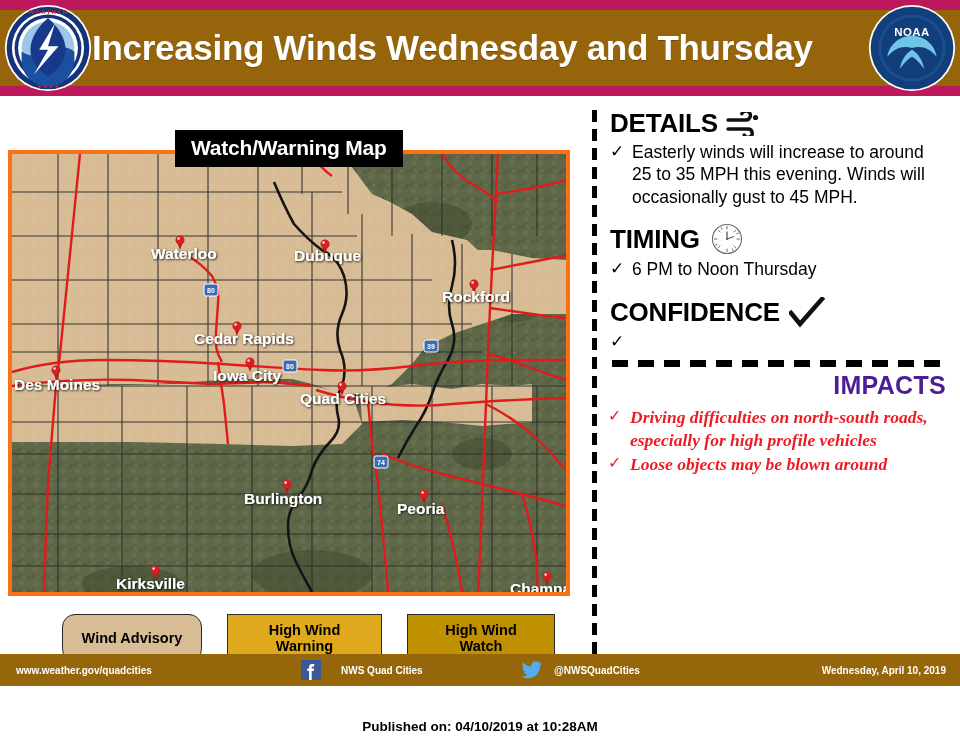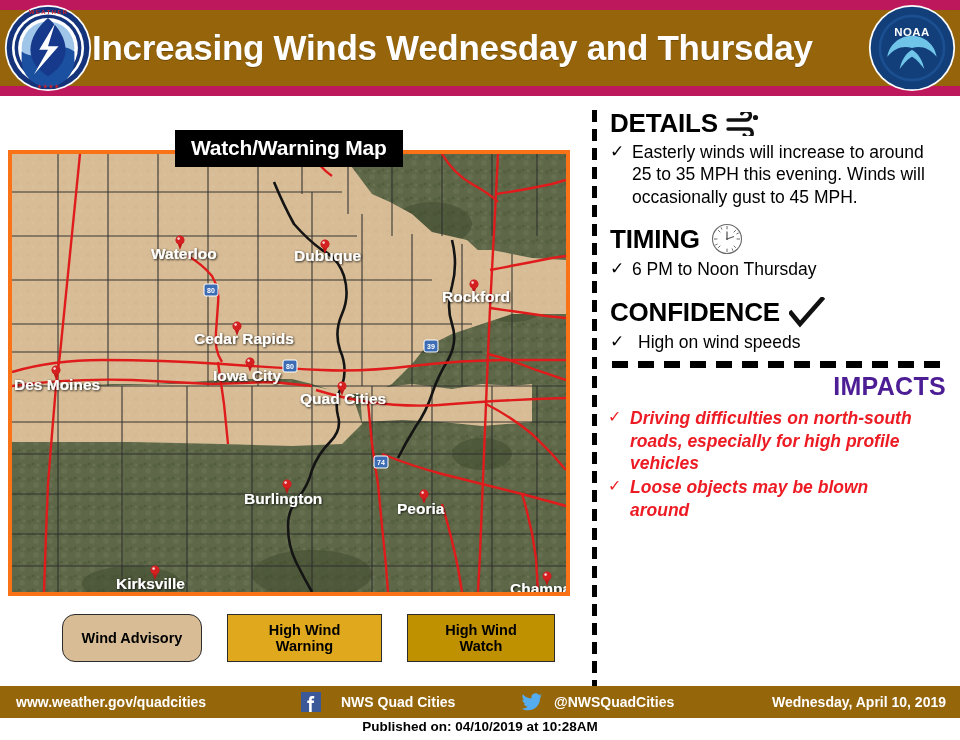--- a/index.html
+++ b/index.html
@@ -126,28 +126,29 @@
     letter-spacing:0.3px;
   }
   .impact-row{display:flex;align-items:flex-start;margin-top:1px;}
   .impact-chk{
     flex:0 0 auto;width:22px;color:#ed1c24;font-size:16px;line-height:1.3;
   }
   .impact-text{
     font-size:17.5px;line-height:1.3;color:#ed1c24;
     font-weight:bold;font-style:italic;
     width:300px;
+    font-family:Liberation Serif, serif;
   }
 
   
   #footer{
-    position:absolute;left:0;top:686px;width:960px;height:32px;
+    position:absolute;left:0;top:654px;width:960px;height:32px;
     background:#96660a;
     display:flex;align-items:center;
-    color:#ffffff;font-size:14px;font-weight:bold;
+    color:#ffffff;font-size:10px;font-weight:bold;
   }
   #footer-url{position:absolute;left:16px;white-space:nowrap;}
   #fb-icon{position:absolute;left:301px;top:6px;width:20px;height:20px;}
   #footer-fb-text{position:absolute;left:341px;white-space:nowrap;}
   #tw-icon{position:absolute;left:521px;top:7px;width:22px;height:18px;}
   #footer-tw-text{position:absolute;left:554px;white-space:nowrap;}
   #footer-date{position:absolute;right:14px;white-space:nowrap;}
   #published{
     position:absolute;left:0;top:719px;width:960px;
     text-align:center;color:#000000;
@@ -465,21 +466,20 @@
   <div class="sec-head" id="confidence-head">
     <span>CONFIDENCE</span>
     <span class="bigcheck">
       <svg width="36" height="32" viewBox="0 0 36 32">
         <path d="M2,16 L11,27 L33,2" fill="none" stroke="#111" stroke-width="4.6" stroke-linecap="square"></path>
       </svg>
     </span>
   </div>
   <div class="bullet-row" id="confidence-bullet">
     <span class="chk">✓</span>
-    <span class="bullet-text">High on wind speeds</span>
   </div>
 
   <div id="dash-sep"></div>
 
   <div id="impacts-title">IMPACTS</div>
 
   <div class="impact-row">
     <span class="impact-chk">✓</span>
     <span class="impact-text">Driving difficulties on north-south roads, especially for high profile vehicles</span>
   </div>

